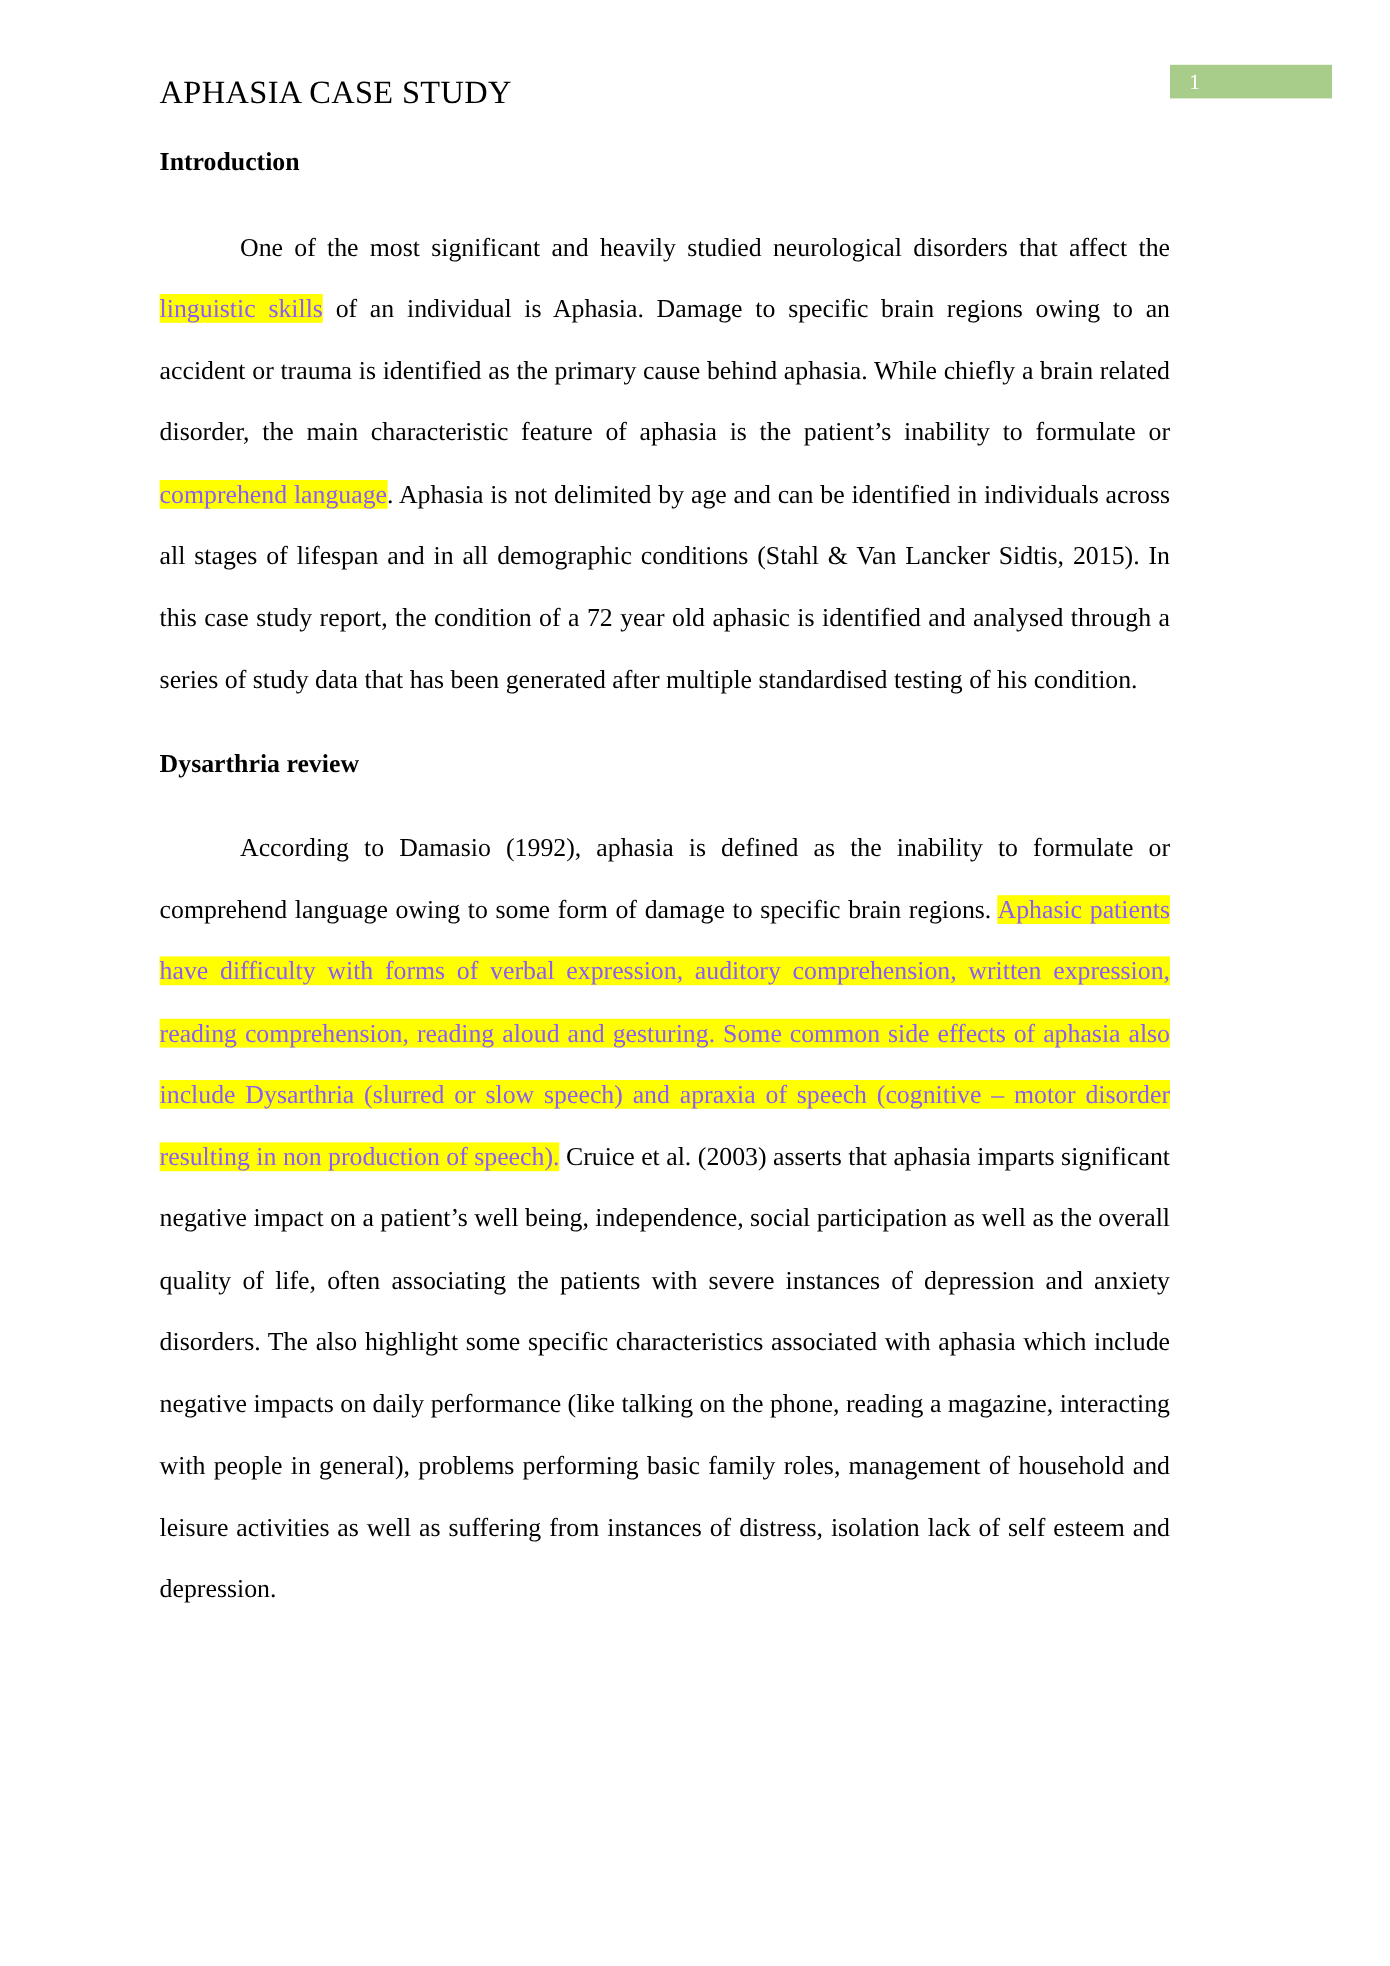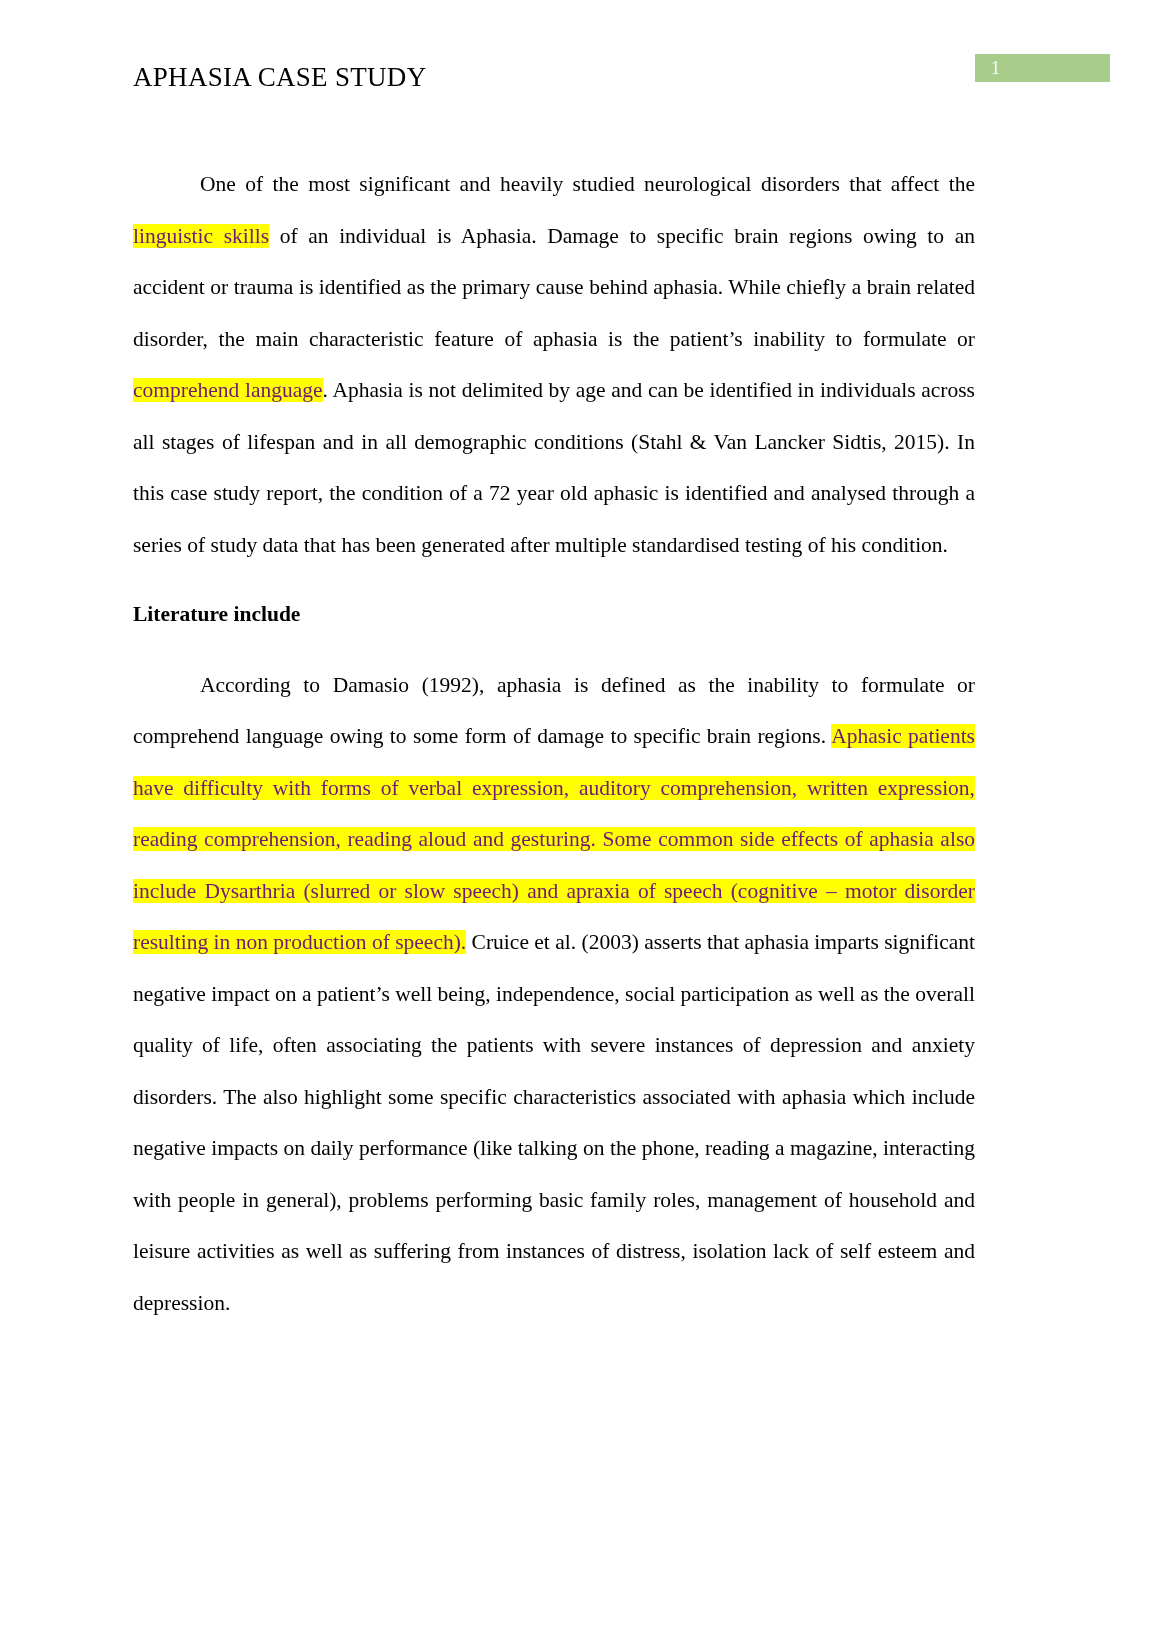--- a/index.html
+++ b/index.html
@@ -82,44 +82,47 @@
     text-indent: 67px;
     hyphens: none;
   }
 
   
   .gap-after-heading { height: 34px; }
   .gap-before-heading { height: 33px; }
 
   mark.hl {
     background: #ffff00;
-    color: #701a75;
+    color: #8b5cf6;
     padding: 0;
     box-decoration-break: clone;
     -webkit-box-decoration-break: clone;
   }
 </style>
 </head>
 <body>
 
 <div class="page">
 
   <div class="page-number-band" style="background: rgb(168, 205, 138);">
     <span class="page-num">1</span>
   </div>
 
   <div class="running-header">APHASIA CASE STUDY</div>
 
   <div class="content">
 
+    <div class="heading-block">
+      <h2 class="section-heading">Introduction</h2>
+    </div>
     <div class="gap-after-heading"></div>
     <p class="body-par">One of the most significant and heavily studied neurological disorders that affect the <mark class="hl" style="background: rgb(255, 255, 0);">linguistic skills</mark> of an individual is Aphasia. Damage to specific brain regions owing to an accident or trauma is identified as the primary cause behind aphasia. While chiefly a brain related disorder, the main characteristic feature of aphasia is the patient’s inability to formulate or <mark class="hl" style="background: rgb(255, 255, 0);">comprehend language</mark>. Aphasia is not delimited by age and can be identified in individuals across all stages of lifespan and in all demographic conditions (Stahl &amp; Van Lancker Sidtis, 2015). In this case study report, the condition of a 72 year old aphasic is identified and analysed through a series of study data that has been generated after multiple standardised testing of his condition.</p>
 
     <div class="gap-before-heading"></div>
 
     <div class="heading-block">
-      <h2 class="section-heading">Literature include</h2>
+      <h2 class="section-heading">Dysarthria review</h2>
     </div>
     <div class="gap-after-heading"></div>
     <p class="body-par">According to Damasio (1992), aphasia is defined as the inability to formulate or comprehend language owing to some form of damage to specific brain regions. <mark class="hl" style="background: rgb(255, 255, 0);">Aphasic patients have difficulty with forms of verbal expression, auditory comprehension, written expression, reading comprehension, reading aloud and gesturing. Some common side effects of aphasia also include Dysarthria (slurred or slow speech) and apraxia of speech (cognitive – motor disorder resulting in non production of speech).</mark> Cruice et al. (2003) asserts that aphasia imparts significant negative impact on a patient’s well being, independence, social participation as well as the overall quality of life, often associating the patients with severe instances of depression and anxiety disorders. The also highlight some specific characteristics associated with aphasia which include negative impacts on daily performance (like talking on the phone, reading a magazine, interacting with people in general), problems performing basic family roles, management of household and leisure activities as well as suffering from instances of distress, isolation lack of self esteem and depression.</p>
 
   </div>
 </div>
 
 </body></html>

